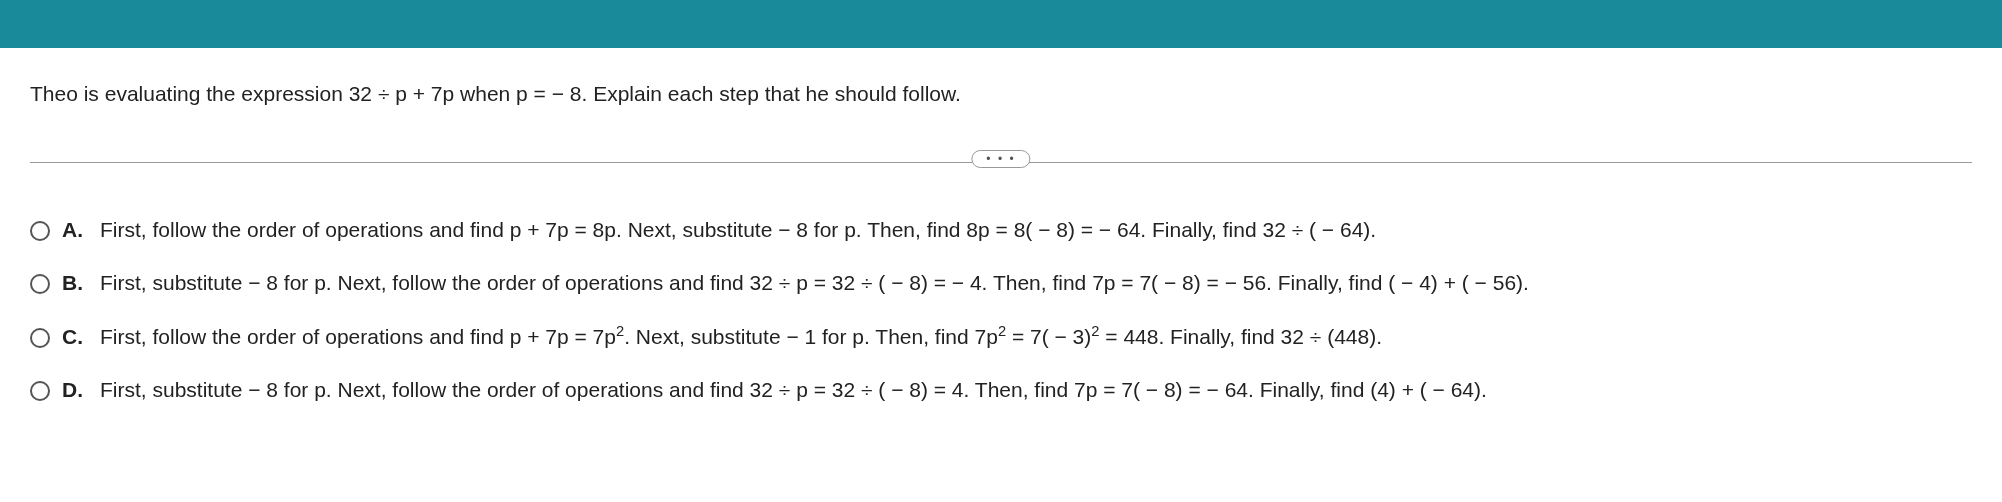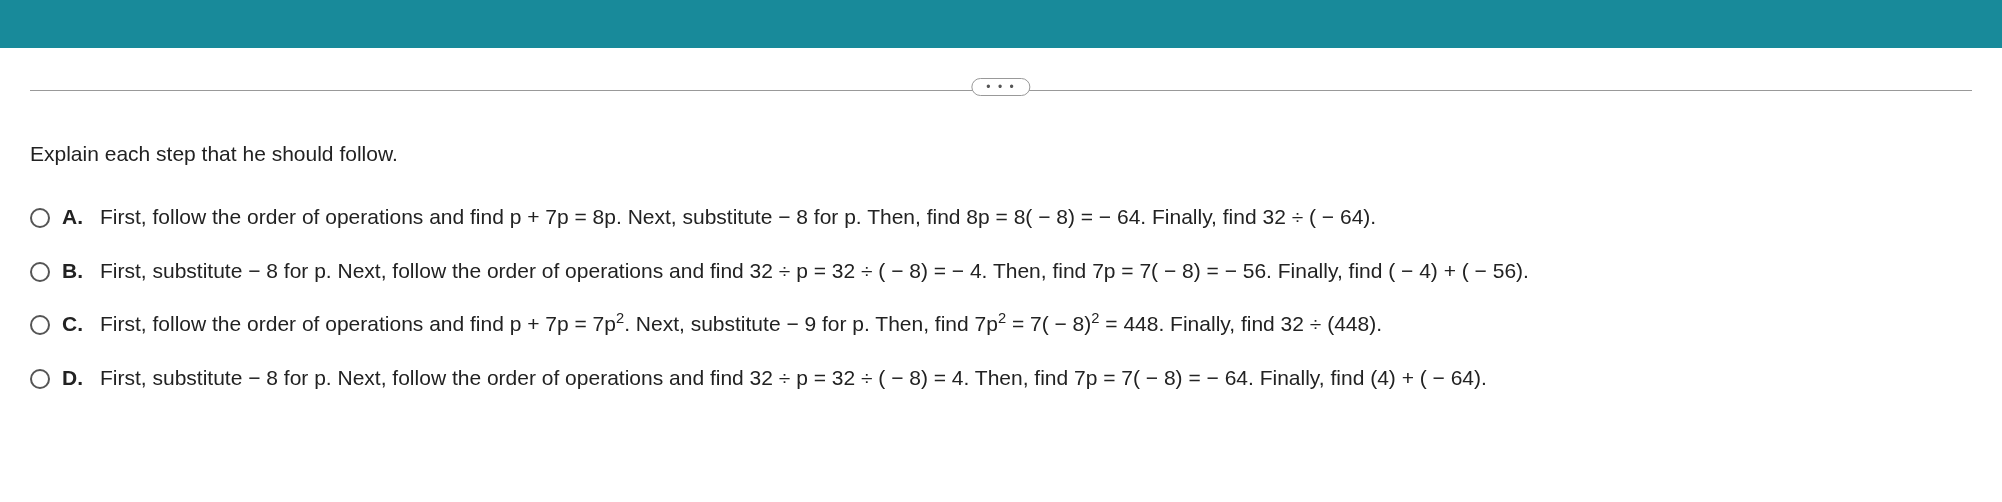--- a/index.html
+++ b/index.html
@@ -104,46 +104,46 @@
       line-height: 0;
     }
   </style>
 </head>
 <body>
 
 <div class="header-bar"></div>
 
 <div class="content">
 
+  <div class="question-text">Theo is evaluating the expression 32 ÷ p + 7p when p = − 8. Explain each step that he should follow.</div>
 
   <div class="divider-row">
     <hr class="divider-line">
     <div class="ellipsis-pill">• • •</div>
   </div>
 
-  <div class="prompt">Explain each step that he should follow.</div>
 
   <div class="options">
 
     <div class="option-row">
       <div class="radio"></div>
       <div class="option-letter">A.</div>
       <div class="option-text">First, follow the order of operations and find p + 7p = 8p. Next, substitute − 8 for p. Then, find 8p = 8( − 8) = − 64. Finally, find 32 ÷ ( − 64).</div>
     </div>
 
     <div class="option-row">
       <div class="radio"></div>
       <div class="option-letter">B.</div>
       <div class="option-text">First, substitute − 8 for p. Next, follow the order of operations and find 32 ÷ p = 32 ÷ ( − 8) = − 4. Then, find 7p = 7( − 8) = − 56. Finally, find ( − 4) + ( − 56).</div>
     </div>
 
     <div class="option-row">
       <div class="radio"></div>
       <div class="option-letter">C.</div>
-      <div class="option-text"><span>First, follow the order of operations and find p + 7p = 7p</span><sup>2</sup><span>. Next, substitute − 9 for p. Then, find 7p</span><sup>2</sup><span> = 7( − 8)</span><sup>2</sup><span> = 448. Finally, find 32 ÷ (448).</span></div>
+      <div class="option-text"><span>First, follow the order of operations and find p + 7p = 7p</span><sup>2</sup><span>. Next, substitute − 1 for p. Then, find 7p</span><sup>2</sup><span> = 7( − 3)</span><sup>2</sup><span> = 448. Finally, find 32 ÷ (448).</span></div>
     </div>
 
     <div class="option-row">
       <div class="radio"></div>
       <div class="option-letter">D.</div>
       <div class="option-text">First, substitute − 8 for p. Next, follow the order of operations and find 32 ÷ p = 32 ÷ ( − 8) = 4. Then, find 7p = 7( − 8) = − 64. Finally, find (4) + ( − 64).</div>
     </div>
 
   </div>
 </div>

